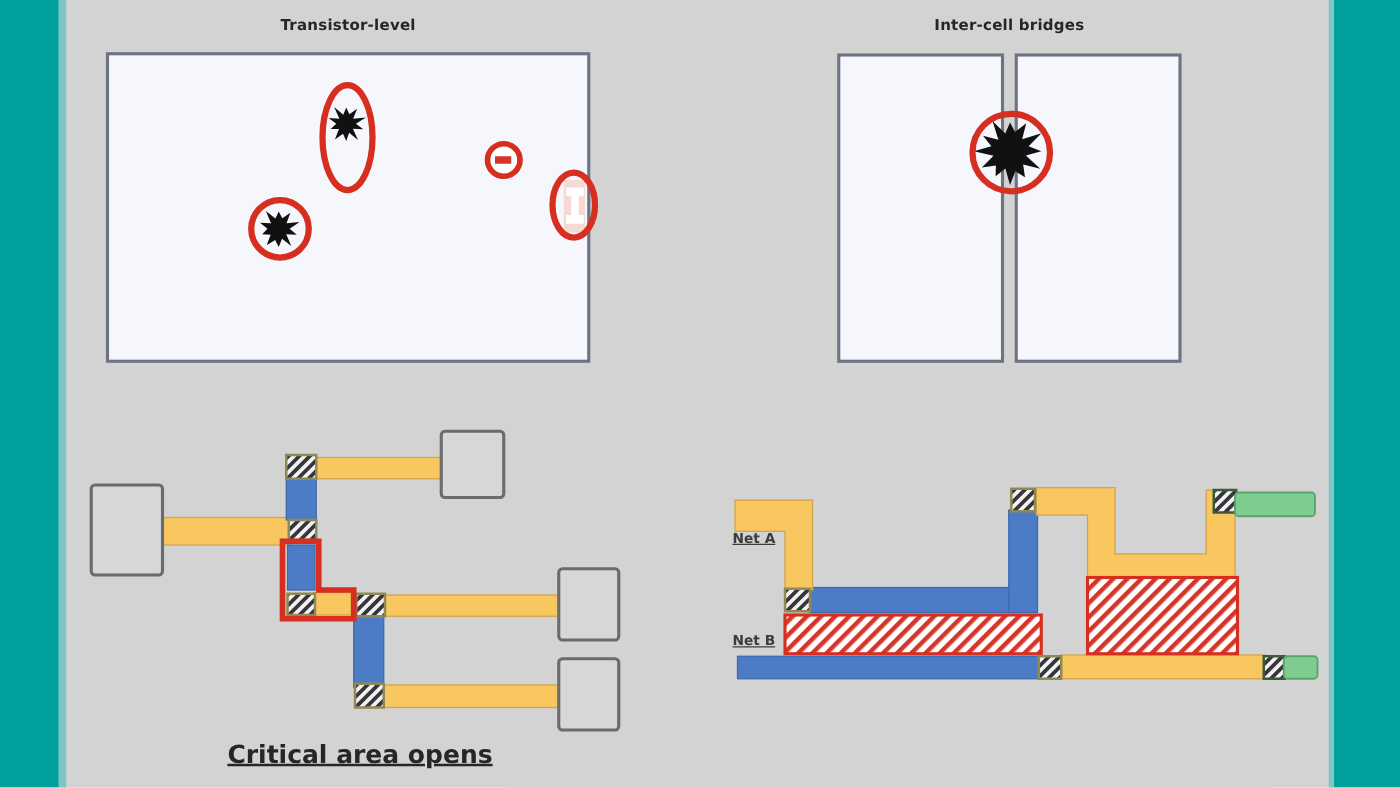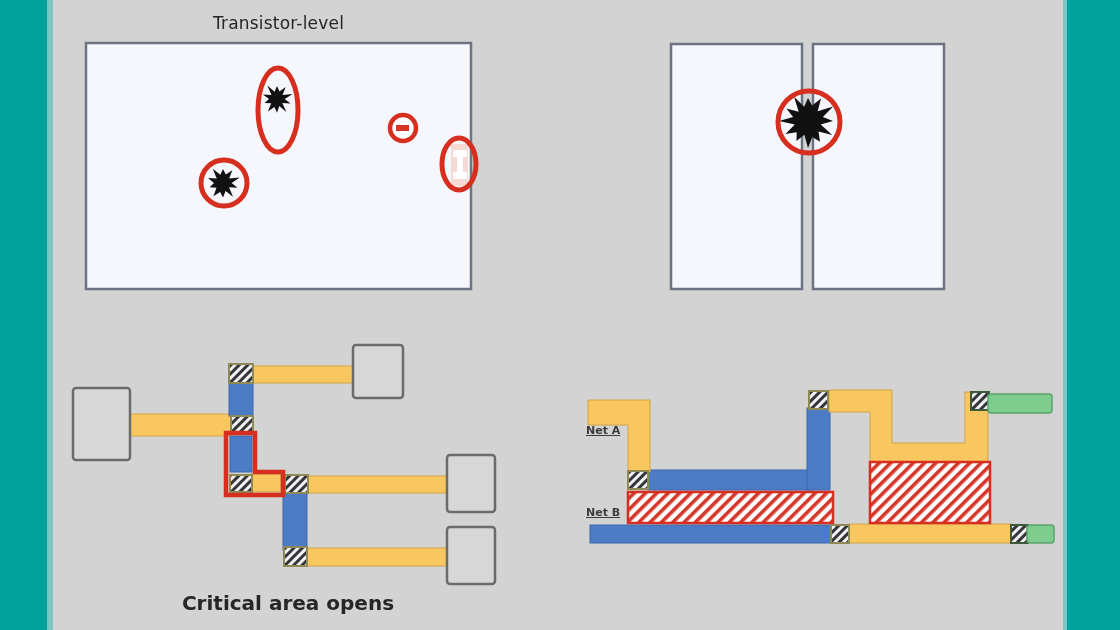--- a/index.html
+++ b/index.html
@@ -7,26 +7,27 @@
     position:relative;width:1120px;height:630px;overflow:hidden;
     background:var(--background,#d3d3d3);
     font-family:"DejaVu Sans","Liberation Sans",sans-serif;
   }
   .sidebar{position:absolute;top:0;height:630px;background:var(--teal,#00a09d);}
   #sidebar-left{left:0;width:47px;}
   #sidebar-left-edge{position:absolute;left:47px;top:0;width:6px;height:630px;background:var(--teal_edge,#7cc7c3);}
   #sidebar-right{right:0;width:53px;}
   #sidebar-right-edge{position:absolute;right:53px;top:0;width:4px;height:630px;background:var(--teal_edge,#7cc7c3);}
   .panel-title{
-    position:absolute;text-align:center;font-weight:normal;font-size:17px;
+    position:absolute;text-align:center;font-weight:bold;font-size:12px;
     color:var(--text,#262626);letter-spacing:0.2px;
   }
   .caption{
     position:absolute;text-align:center;font-weight:bold;font-size:20px;
     color:var(--text,#262626);
+    text-decoration:underline;
   }
   .net-label{position:absolute;font-size:11px;color:#3c3c3c;font-weight:bold;text-decoration:underline;}
   svg{position:absolute;overflow:visible;}
   
   .lay-box{fill:#f6f7fc;stroke:#6e7383;stroke-width:2.5;}
   .gridfill{fill:url(#grid11);}
   .gridfill12{fill:url(#grid12);}
   .gband{fill:var(--diffusion_green,#a6d4a0);stroke:#6aa876;stroke-width:1;}
   .stripe{fill:var(--poly_red,#e76d66);opacity:0.82;}
   .cgreen{fill:#2f7d4e;stroke:#134f2c;stroke-width:1;}
@@ -71,20 +72,21 @@
       </pattern>
     </defs>
   </svg>
 
   <div class="sidebar" id="sidebar-left"></div>
   <div id="sidebar-left-edge"></div>
   <div class="sidebar" id="sidebar-right"></div>
   <div id="sidebar-right-edge"></div>
 
   <div class="panel-title" style="left:85px;top:13px;width:387px;">Transistor-level</div>
+  <div class="panel-title" style="left:660px;top:13px;width:295px;">Inter-cell bridges</div>
   <div class="caption" style="left:78px;top:591px;width:420px;">Critical area opens</div>
   <div class="net-label" style="left:586px;top:424px;">Net A</div>
   <div class="net-label" style="left:586px;top:506px;">Net B</div>
 
   <svg style="left:85px;top:42px;" width="387" height="248" viewBox="0 0 387 248">
     <rect x="1" y="1" width="385" height="246" class="gridfill"></rect>
     <g>
       <rect class="gband" x="10" y="30" width="128" height="41"></rect>
       <rect class="gband" x="142" y="30" width="130" height="41"></rect>
       <rect class="gband" x="276" y="30" width="36" height="41"></rect>

